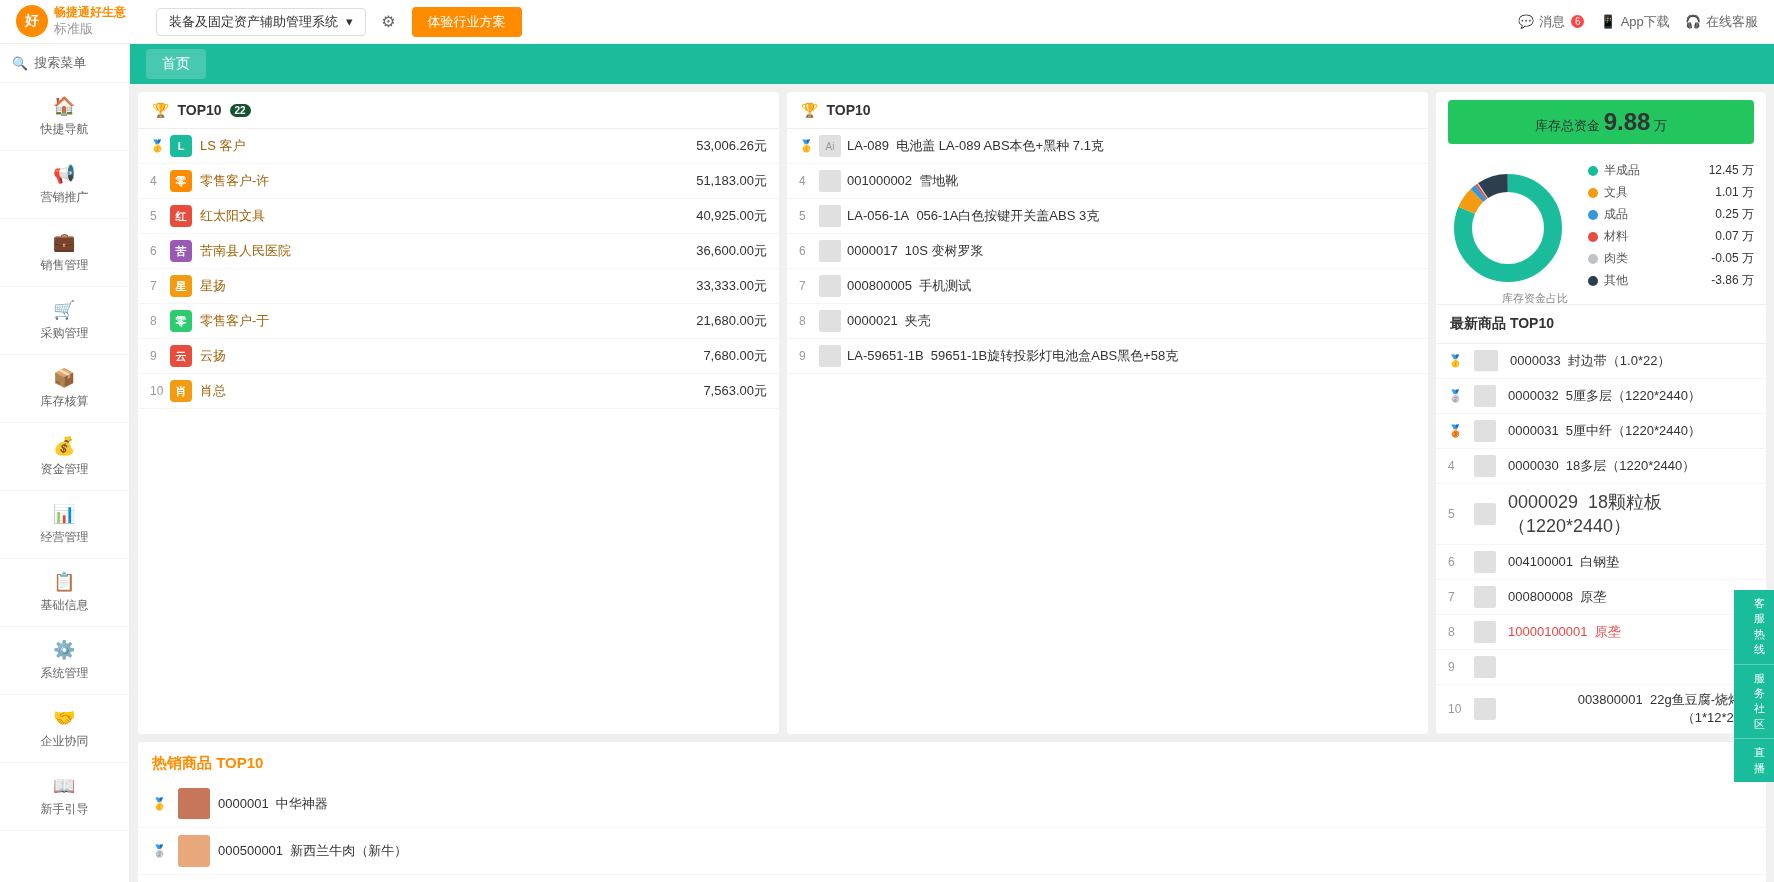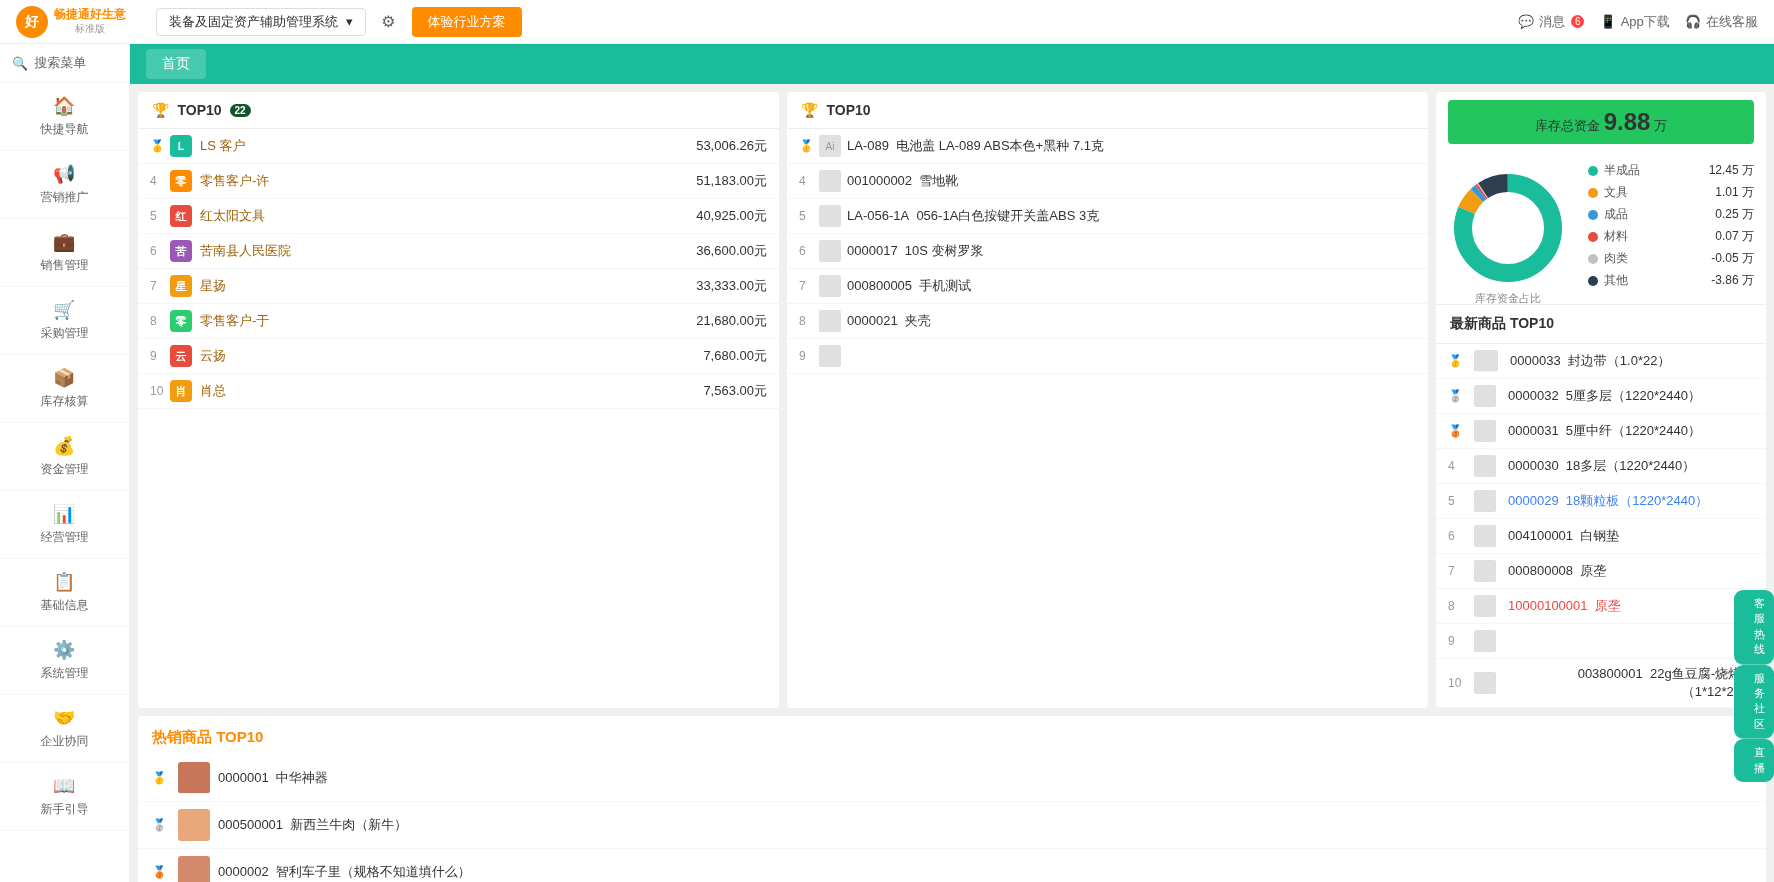--- a/index.html
+++ b/index.html
@@ -3,21 +3,21 @@
   <meta charset="utf-8">
   <style>
     * { margin: 0; padding: 0; box-sizing: border-box; }
     body { font-family: 'Microsoft YaHei', Arial, sans-serif; font-size: 13px; background: #f5f5f5; color: #333; width: 1774px; height: 882px; overflow: hidden; display: flex; flex-direction: column; }
 
     
     .topbar { height: 44px; background: #fff; display: flex; align-items: center; padding: 0 16px; border-bottom: 1px solid #eee; flex-shrink: 0; }
     .logo-area { width: 130px; display: flex; align-items: center; gap: 6px; }
     .logo-icon { width: 32px; height: 32px; background: #ff8c00; border-radius: 50%; display: flex; align-items: center; justify-content: center; color: white; font-size: 14px; font-weight: bold; }
     .logo-text { font-size: 12px; color: #ff8c00; font-weight: bold; line-height: 1.2; }
-    .logo-sub { font-size: 10px; color: #999; text-align: center; }
+    .logo-sub { font-size: 13px; color: #999; }
     .system-selector { display: flex; align-items: center; gap: 8px; padding: 4px 12px; border: 1px solid #ddd; border-radius: 4px; margin-left: 10px; cursor: pointer; }
     .system-selector span { font-size: 13px; color: #333; }
     .gear-btn { width: 30px; height: 30px; display: flex; align-items: center; justify-content: center; cursor: pointer; color: #666; font-size: 16px; margin-left: 8px; }
     .trial-btn { background: #ff8c00; color: white; border: none; padding: 6px 16px; border-radius: 4px; cursor: pointer; font-size: 13px; margin-left: 8px; }
     .topbar-right { margin-left: auto; display: flex; align-items: center; gap: 16px; }
     .topbar-right-item { display: flex; align-items: center; gap: 4px; color: #666; cursor: pointer; font-size: 13px; }
     .badge { background: #ff4444; color: white; font-size: 10px; border-radius: 8px; padding: 1px 4px; margin-left: 2px; }
 
     
     .main-layout { display: flex; flex: 1; overflow: hidden; }
@@ -78,29 +78,29 @@
     .hot-product-item .rank { width: 18px; color: #999; font-size: 12px; }
     .hot-product-item .thumb { width: 28px; height: 28px; border-radius: 3px; background: #e8e8e8; flex-shrink: 0; }
 
     
     .newest-item { display: flex; align-items: center; padding: 6px 12px; border-bottom: 1px solid #f5f5f5; font-size: 13px; gap: 6px; }
     .newest-item .rank { width: 20px; color: #999; font-size: 12px; }
     .newest-item .thumb { width: 22px; height: 22px; background: #e0e0e0; border-radius: 2px; flex-shrink: 0; }
 
     
     .float-btns { position: fixed; right: 0; bottom: 100px; display: flex; flex-direction: column; }
-    .float-btn { background: #1abc9c; color: white; padding: 6px 20px; text-align: center; font-size: 11px; cursor: pointer; width: 36px; line-height: 1.4; border-radius: 9px; }
+    .float-btn { background: #1abc9c; color: white; padding: 6px 20px; text-align: center; font-size: 11px; cursor: pointer; width: 36px; line-height: 1.4; }
     .float-btn:not(:last-child) { border-bottom: 1px solid rgba(255,255,255,0.3); }
 
     
     ::-webkit-scrollbar { width: 4px; }
     ::-webkit-scrollbar-track { background: #f1f1f1; }
     ::-webkit-scrollbar-thumb { background: #ccc; border-radius: 2px; }
 
-    .chart-label { font-size: 11px; color: #888; text-align: center; }
+    .chart-label { font-size: 11px; color: #888; text-align: right; }
   </style>
 </head>
 <body>
 
 <div class="topbar">
   <div class="logo-area">
     <div class="logo-icon">好</div>
     <div>
       <div class="logo-text">畅捷通好生意</div>
       <div class="logo-sub">标准版</div>
@@ -299,20 +299,24 @@
               <span class="rank">8</span>
               <div class="product-thumb"></div>
               <span class="pname">
                 <span>0000021</span>&nbsp;
                 <span>夹壳</span>
               </span>
             </div>
             <div class="product-item">
               <span class="rank">9</span>
               <div class="product-thumb"></div>
+              <span class="pname">
+                <span>LA-59651-1B</span>&nbsp;
+                <span>59651-1B旋转投影灯电池盒ABS黑色+58克</span>
+              </span>
             </div>
           </div>
 
           <div class="col-right">
 
             <div style="background:#fff; border-bottom:1px solid #eee;">
               <div class="inventory-total-bg">
                 <span>库存总资金</span>
                 <span class="amount" style="font-size:24px;font-weight:bold;color:#333;">9.88</span>
                 <span>万</span>
@@ -399,21 +403,21 @@
                 <span class="rank">4</span>
                 <div style="width:22px;height:22px;background:#e0e0e0;border-radius:2px;flex-shrink:0;margin-right:6px;"></div>
                 <span style="flex:1;font-size:13px;color:#333;">
                   <span>0000030</span>&nbsp;
                   <span>18多层（1220*2440）</span>
                 </span>
               </div>
               <div class="newest-item">
                 <span class="rank">5</span>
                 <div style="width:22px;height:22px;background:#e0e0e0;border-radius:2px;flex-shrink:0;margin-right:6px;"></div>
-                <span style="flex:1;font-size:13px;color:#3b82f6;">
+                <span style="flex:1;font-size:18px;color:#404040;">
                   <span>0000029</span>&nbsp;
                   <span>18颗粒板（1220*2440）</span>
                 </span>
               </div>
               <div class="newest-item">
                 <span class="rank">6</span>
                 <div style="width:22px;height:22px;background:#e0e0e0;border-radius:2px;flex-shrink:0;margin-right:6px;"></div>
                 <span style="flex:1;font-size:13px;color:#333;">
                   <span>004100001</span>&nbsp;
                   <span>白钢垫</span>

